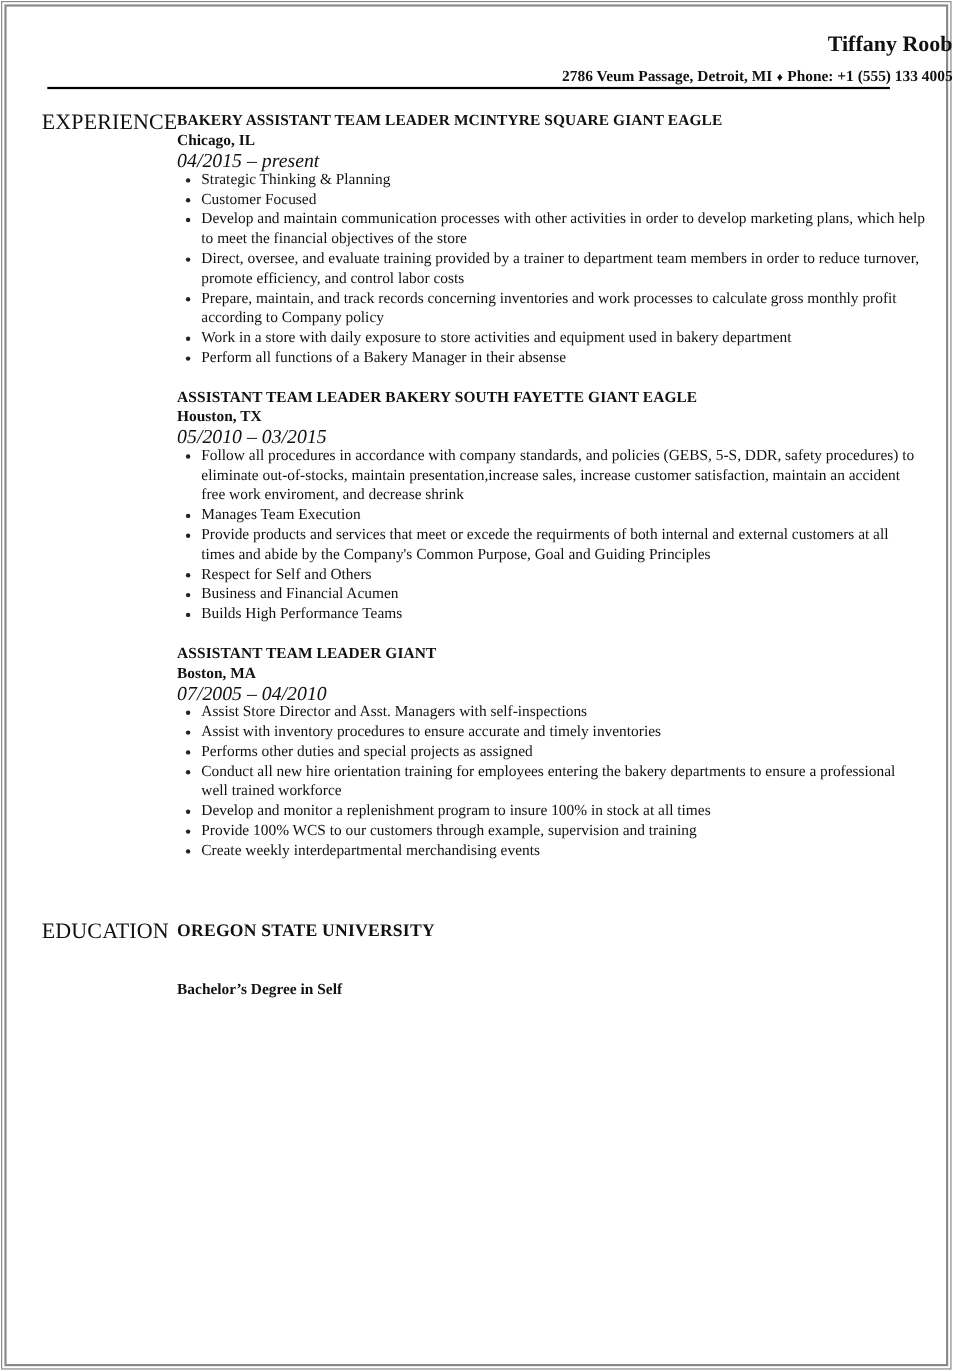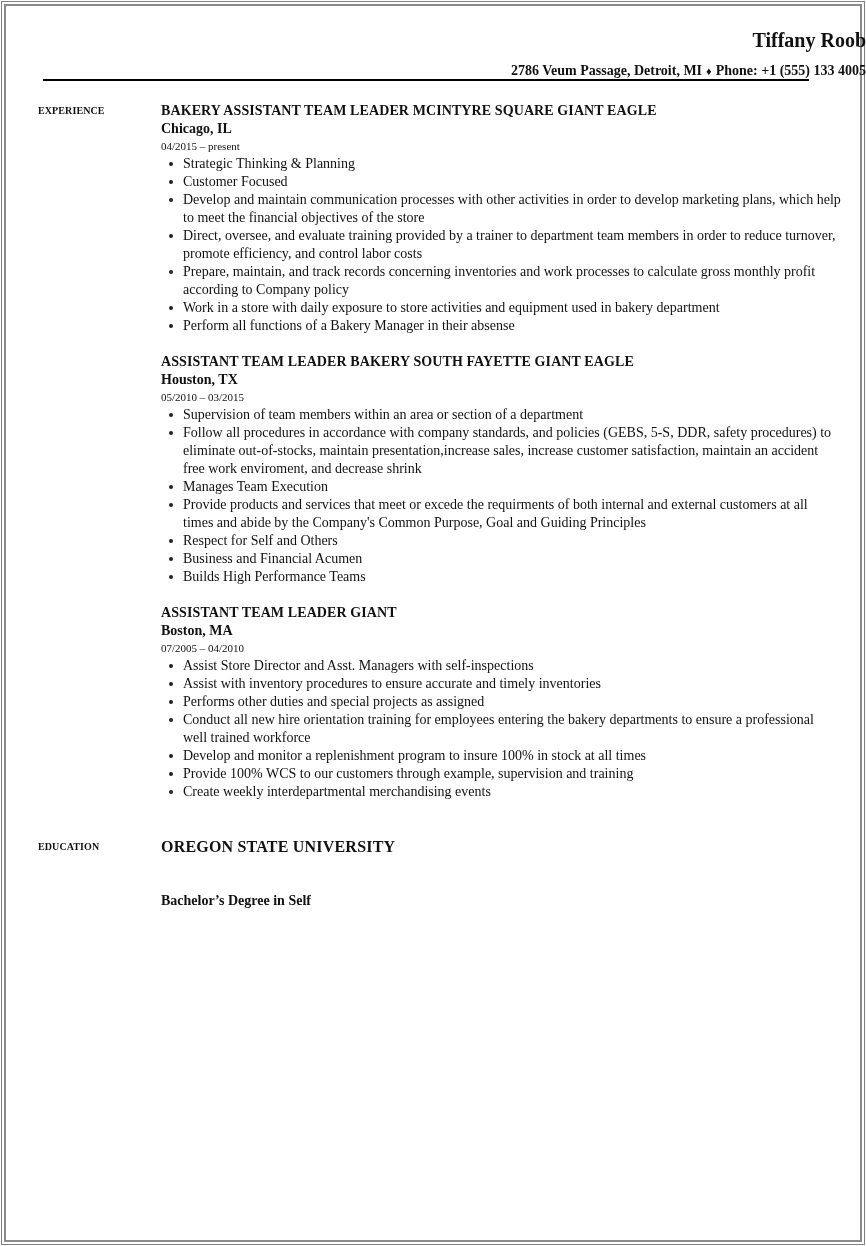--- a/index.html
+++ b/index.html
@@ -16,29 +16,29 @@
       border: 2px solid #8a8a8a;
     }
     .header { position: absolute; left: 0; top: 27px; width: 866px; text-align: right; }
     .name { font-size: 20px; font-weight: bold; line-height: 26px; margin-left: -14px; }
     .contact { font-size: 14px; font-weight: bold; line-height: 18px; margin-top: 9px; margin-left: -17px; }
     .contact .sep { font-size: 11px; margin: 0 4px; }
     .rule { position: absolute; left: 43px; top: 79px; width: 766px; height: 2px; background: #000; }
 
     .section { position: absolute; left: 38px; width: 800px; }
     .section-label {
-      position: absolute; left: 0; top: 0; font-size: 10px; font-weight: bold;
+      position: absolute; left: 0; top: 0; font-size: 20px; font-weight: normal;
       line-height: 18px; letter-spacing: 0.1px;
     }
     .section-body { position: absolute; left: 123px; top: 0; width: 680px; }
 
     .job { margin-bottom: 18px; }
     .job-title { font-size: 14px; font-weight: bold; line-height: 18px; letter-spacing: 0.1px; }
     .job-loc { font-size: 14px; font-weight: bold; line-height: 18px; }
-    .job-dates { font-size: 11px; line-height: 17px; }
+    .job-dates { font-size: 18px; line-height: 17px; font-style: italic; }
     ul.bullets { margin: 0; padding: 0; list-style: none; }
     ul.bullets li {
       position: relative; padding-left: 22px; font-size: 14px; line-height: 18px;
     }
     ul.bullets li::before {
       content: ""; position: absolute; left: 8px; top: 7px; width: 4px; height: 4px;
       background: #222; border-radius: 50%;
     }
     .school { font-size: 16px; font-weight: bold; line-height: 18px; letter-spacing: 0.2px; }
     .degree { font-size: 14px; font-weight: bold; line-height: 18px; margin-top: 36px; }
@@ -74,21 +74,20 @@
         <li>Work in a store with daily exposure to store activities and equipment used in bakery department</li>
         <li>Perform all functions of a Bakery Manager in their absense</li>
       </ul>
     </div>
 
     <div class="job">
       <div class="job-title">ASSISTANT TEAM LEADER BAKERY SOUTH FAYETTE GIANT EAGLE</div>
       <div class="job-loc">Houston, TX</div>
       <div class="job-dates">05/2010 – 03/2015</div>
       <ul class="bullets">
-        <li>Supervision of team members within an area or section of a department</li>
         <li>Follow all procedures in accordance with company standards, and policies (GEBS, 5-S, DDR, safety procedures) to eliminate out-of-stocks, maintain presentation,increase sales, increase customer satisfaction, maintain an accident free work enviroment, and decrease shrink</li>
         <li>Manages Team Execution</li>
         <li>Provide products and services that meet or excede the requirments of both internal and external customers at all times and abide by the Company's Common Purpose, Goal and Guiding Principles</li>
         <li>Respect for Self and Others</li>
         <li>Business and Financial Acumen</li>
         <li>Builds High Performance Teams</li>
       </ul>
     </div>
 
     <div class="job">

